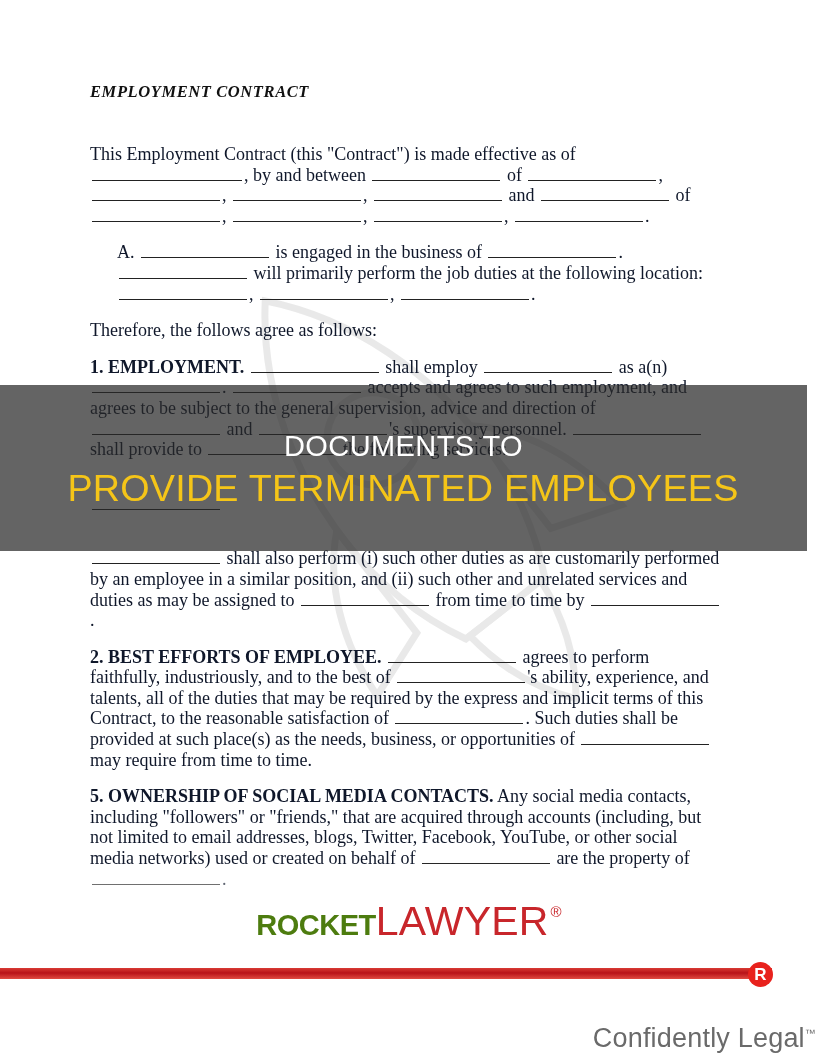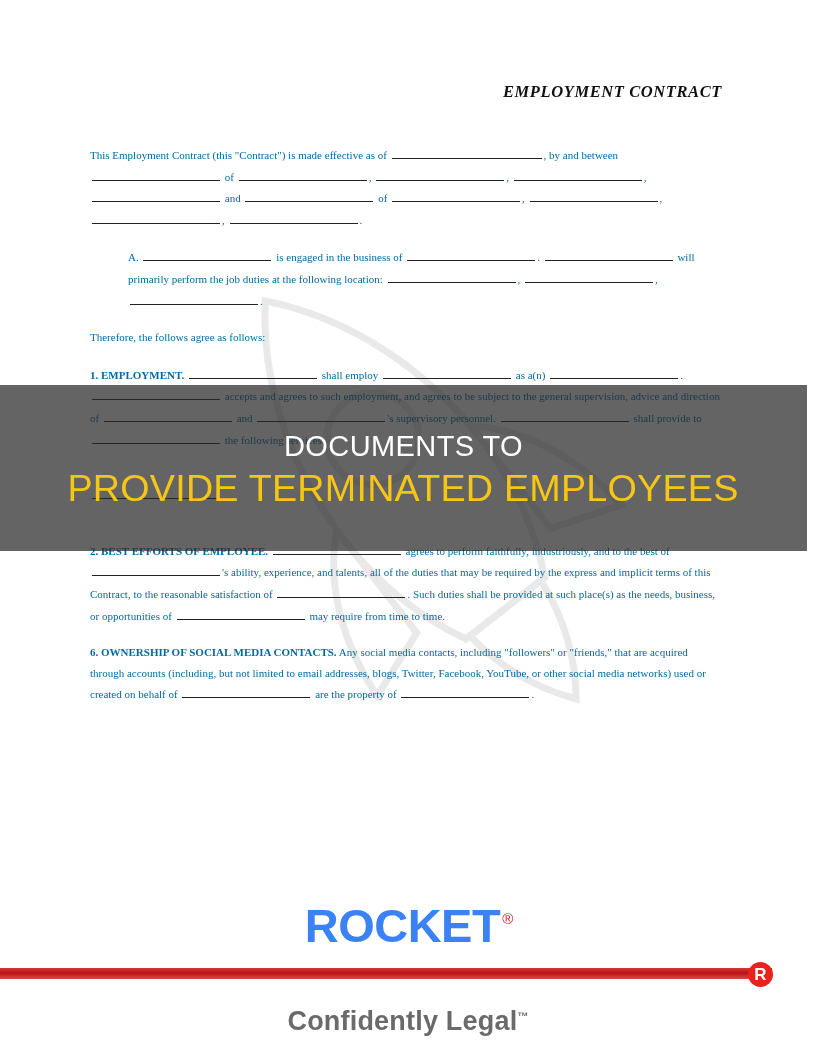--- a/index.html
+++ b/index.html
@@ -40,36 +40,36 @@
 
   
   #doc-body {
     position: absolute;
     left: 90px;
     top: 82px;
     width: 632px;
     z-index: 2;
   }
   .doc-title {
-    text-align: right;
+    text-align: left;
     font-weight: bold;
     font-style: italic;
     font-size: 16.5px;
     letter-spacing: .6px;
     margin: 0 0 42px 0;
     color: #111;
   }
   .para {
-    font-size: 11px;
+    font-size: 18px;
     line-height: 20.6px;
-    color: #0369a1;
+    color: #0f172a;
     margin: 0 0 16px 0;
     text-align: left;
   }
-  .para.indent { margin-left: 38px; }
+  .para.indent { margin-left: 27px; }
   .para b { font-weight: bold; }
   .blank {
     display: inline-block;
     border-bottom: 1px solid #222;
     vertical-align: baseline;
     height: 14px;
     margin: 0 2px;
   }
   .b-md { width: 128px; }
   .b-lg { width: 150px; }
@@ -131,22 +131,22 @@
   }
   #logo-row {
     display: flex;
     align-items: baseline;
     justify-content: center;
     height: 54px;
   }
   #logo-rocket {
     font-family: "Liberation Sans", "DejaVu Sans", sans-serif;
     font-weight: bold;
-    font-size: 47px;
-    color: #3b82f6;
+    font-size: 29px;
+    color: #4d7c0f;
     letter-spacing: -0.5px;
   }
   #logo-lawyer {
     font-family: "Liberation Sans", "DejaVu Sans", sans-serif;
     font-weight: normal;
     font-size: 41px;
     color: #c8262b;
     letter-spacing: 0.2px;
   }
   #logo-reg {
@@ -181,26 +181,26 @@
     background: #e8221d;
     color: #ffffff;
     font-family: "Liberation Sans", "DejaVu Sans", sans-serif;
     font-weight: bold;
     font-size: 17px;
     line-height: 25px;
     text-align: center;
   }
 
   #tagline {
-    margin-top: 22px;
-    text-align: center;
+    margin-top: 39px;
+    text-align: right;
     font-family: "Liberation Sans", "DejaVu Sans", sans-serif;
     font-size: 27px;
     color: #6a6a6a;
-    font-weight: 700;
+    font-weight: 400;
     letter-spacing: .2px;
   }
   #tagline-tm {
     font-size: 11px;
     vertical-align: super;
     color: #6a6a6a;
   }
 </style>
 </head>
 <body>
@@ -243,42 +243,46 @@
     </p>
 
     <p class="para">
       <b>1. EMPLOYMENT.</b> <span class="blank b-md"></span> shall employ <span class="blank b-md"></span> as a(n) <span class="blank b-md"></span>. <span class="blank b-md"></span> accepts and agrees to such employment, and agrees to be subject to the general supervision, advice and direction of <span class="blank b-md"></span> and <span class="blank b-md"></span>'s supervisory personnel. <span class="blank b-md"></span> shall provide to <span class="blank b-md"></span> the following services:
     </p>
 
     <p class="para" style="margin-top:34px;margin-bottom:34px;">
       <span class="blank b-md"></span>
     </p>
 
+    <p class="para">
+      <span class="blank b-md"></span> shall also perform (i) such other duties as are customarily performed by an employee in a similar position, and (ii) such other and unrelated services and duties as may be assigned to <span class="blank b-md"></span> from time to time by <span class="blank b-md"></span>.
+    </p>
 
     <p class="para">
       <b>2. BEST EFFORTS OF EMPLOYEE.</b> <span class="blank b-md"></span> agrees to perform faithfully, industriously, and to the best of <span class="blank b-md"></span>'s ability, experience, and talents, all of the duties that may be required by the express and implicit terms of this Contract, to the reasonable satisfaction of <span class="blank b-md"></span>. Such duties shall be provided at such place(s) as the needs, business, or opportunities of <span class="blank b-md"></span> may require from time to time.
     </p>
 
     <p class="para">
-      <b>6. OWNERSHIP OF SOCIAL MEDIA CONTACTS.</b> Any social media contacts, including "followers" or "friends," that are acquired through accounts (including, but not limited to email addresses, blogs, Twitter, Facebook, YouTube, or other social media networks) used or created on behalf of <span class="blank b-md"></span> are the property of <span class="blank b-md"></span>.
+      <b>5. OWNERSHIP OF SOCIAL MEDIA CONTACTS.</b> Any social media contacts, including "followers" or "friends," that are acquired through accounts (including, but not limited to email addresses, blogs, Twitter, Facebook, YouTube, or other social media networks) used or created on behalf of <span class="blank b-md"></span> are the property of <span class="blank b-md"></span>.
     </p>
 
   </div>
 
   <div id="fade-mask"></div>
 
   <div id="overlay-band">
     <div id="overlay-line1">DOCUMENTS TO</div>
     <div id="overlay-line2">PROVIDE TERMINATED EMPLOYEES</div>
   </div>
 
   <div id="footer">
 
     <div id="logo-row">
       <span id="logo-rocket">ROCKET</span>
+        <span id="logo-lawyer">LAWYER</span>
         <span id="logo-reg">®</span>
     </div>
 
     <div id="bar-row">
       <div id="red-bar"></div>
       <div id="r-badge">R</div>
     </div>
 
     <div id="tagline"><span>Confidently Legal</span><span id="tagline-tm">™</span></div>
 

